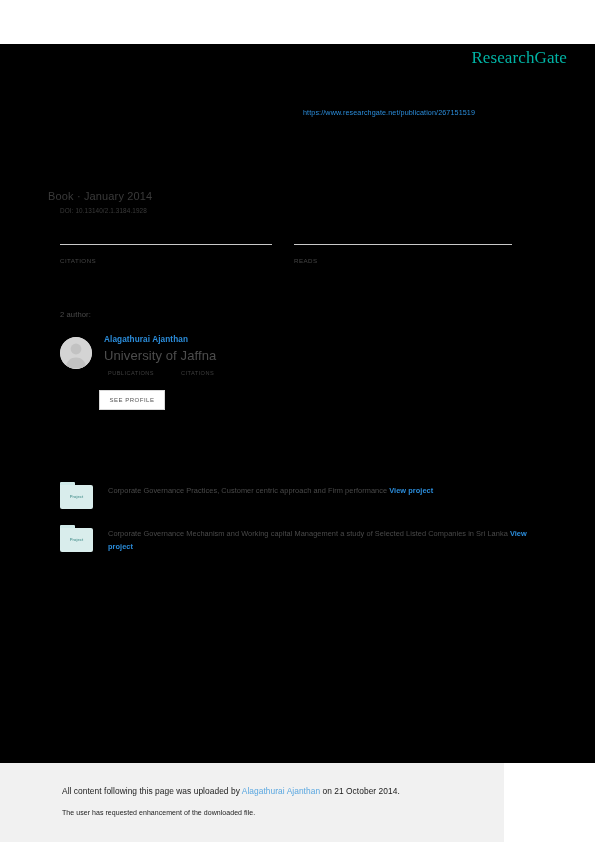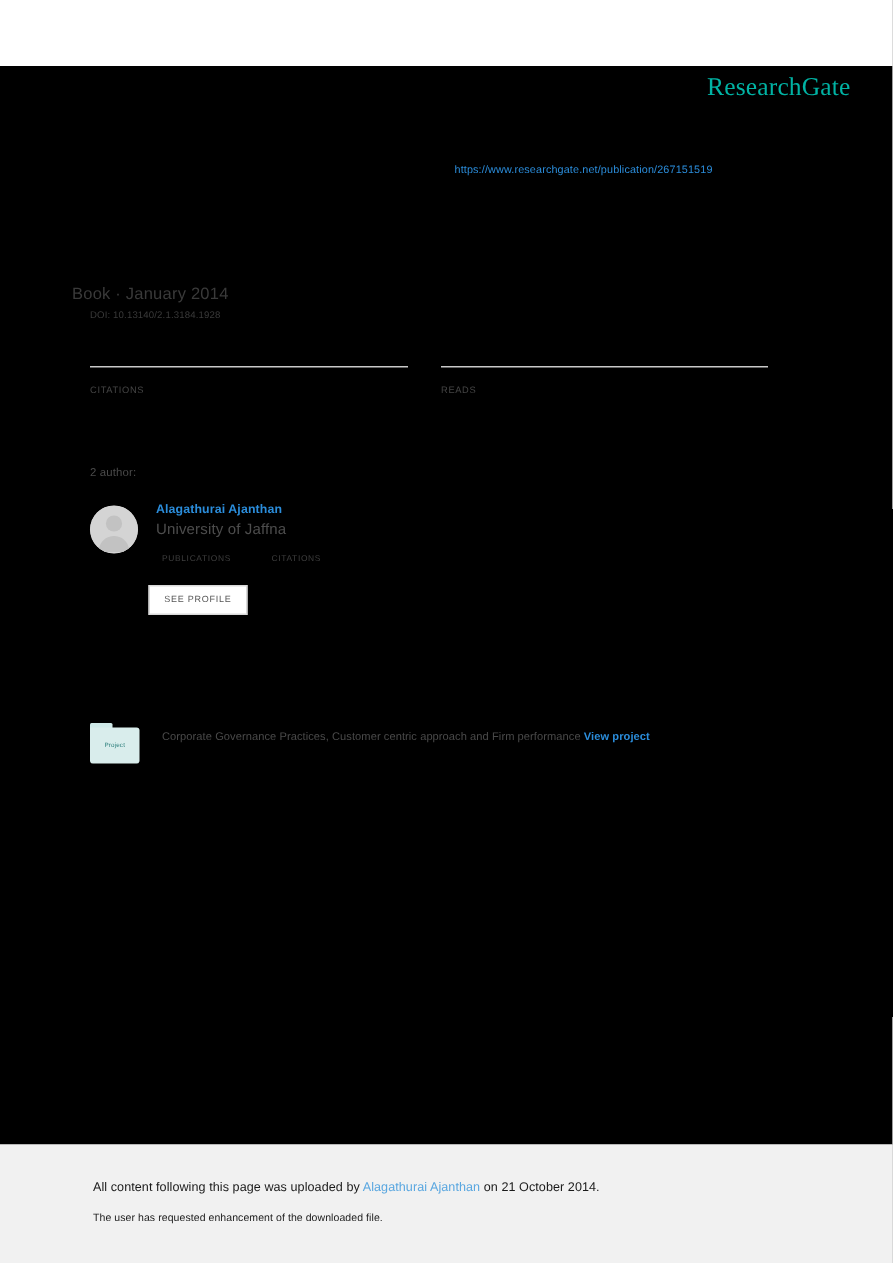--- a/index.html
+++ b/index.html
@@ -166,21 +166,21 @@
   }
   .author-name {
     font-size: 8.2px;
     font-weight: bold;
     color: #2b8ddb;
     letter-spacing: 0.1px;
     line-height: 1.1;
   }
   .author-affil {
     margin-top: 4px;
-    font-size: 10px;
+    font-size: 13px;
     color: #4d4d4d;
     letter-spacing: 0.1px;
   }
 
   .author-stats {
     position: absolute;
     left: 108px;
     top: 370px;
     display: flex;
     gap: 27px;
@@ -280,21 +280,21 @@
     color: #2b8ddb;
     font-weight: bold;
     cursor: pointer;
   }
 
   
   .footer {
     position: absolute;
     left: 0;
     top: 763px;
-    width: 595px;
+    width: 504px;
     height: 79px;
     background: #f1f1f1;
   }
   .footer-line-1 {
     position: absolute;
     left: 62px;
     top: 23px;
     font-size: 8.4px;
     color: #1a1a1a;
     letter-spacing: 0.05px;
@@ -381,20 +381,30 @@
     <div class="folder-icon">
       <div class="tab"></div>
       <div class="body"></div>
       <div class="lbl">Project</div>
     </div>
     <div class="project-text">
       <span>Corporate Governance Practices, Customer centric approach and Firm performance </span><span class="view-project">View project</span>
     </div>
   </div>
 
+  <div class="project-row row-2">
+    <div class="folder-icon">
+      <div class="tab"></div>
+      <div class="body"></div>
+      <div class="lbl">Project</div>
+    </div>
+    <div class="project-text">
+      <span>Corporate Governance Mechanism and Working capital Management a study of Selected Listed Companies in Sri Lanka </span><span class="view-project">View project</span>
+    </div>
+  </div>
 
   <div class="footer">
     <div class="footer-line-1">
       <span>All content following this page was uploaded by </span><span class="author-link">Alagathurai Ajanthan</span><span> on 21 October 2014.</span>
     </div>
     <div class="footer-line-2">The user has requested enhancement of the downloaded file.</div>
   </div>
 
 </div>
 

